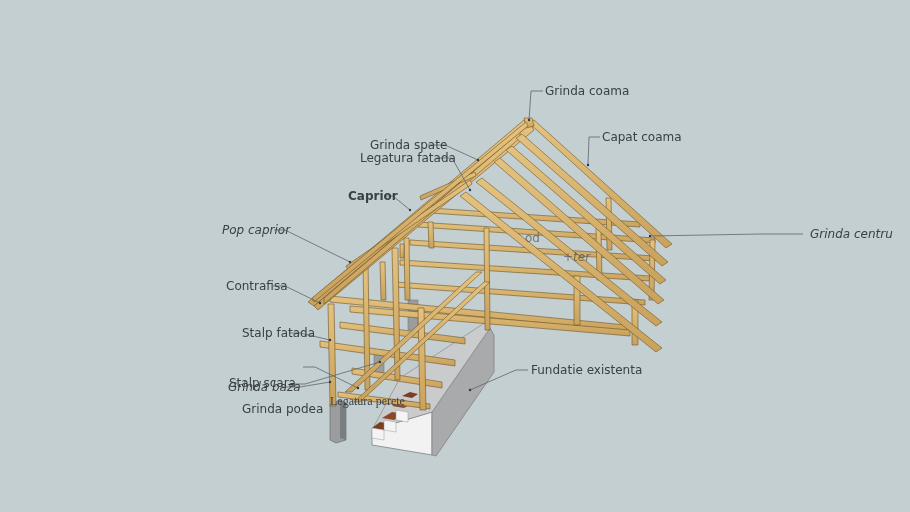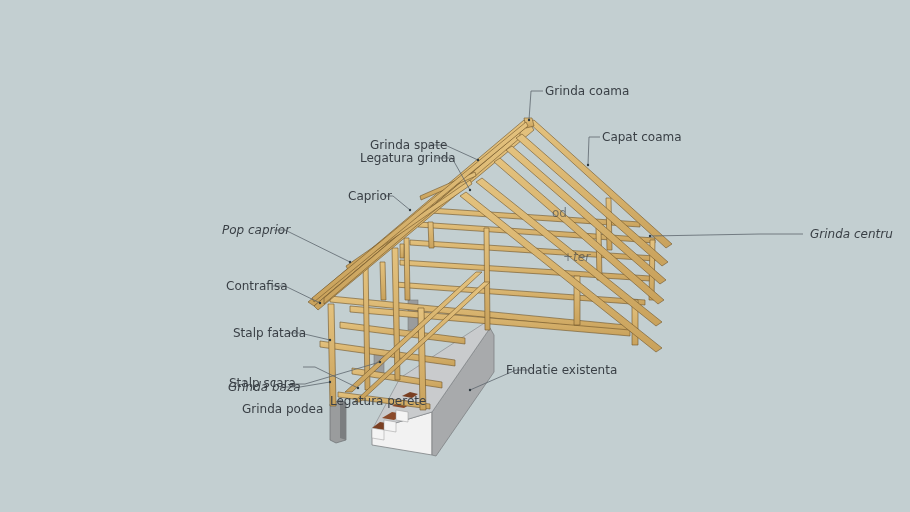--- a/index.html
+++ b/index.html
@@ -131,26 +131,26 @@
         <polyline points="280,387 300,387 330,382" fill="none" stroke="#5d666d" stroke-width="0.8"></polyline>
         <circle cx="330" cy="382" r="1.2" fill="#2f3a40"></circle>
         <polyline points="528,370 516,370 470,390" fill="none" stroke="#5d666d" stroke-width="0.8"></polyline>
         <circle cx="470" cy="390" r="1.2" fill="#2f3a40"></circle>
       </g>
   </svg>
 
   <div class="label" style="left:545px;top:85px;">Grinda coama</div>
   <div class="label" style="left:602px;top:131px;">Capat coama</div>
   <div class="label" style="left:370px;top:139px;">Grinda spate</div>
-  <div class="label" style="left:360px;top:152px;">Legatura grinda</div>
-  <div class="label" style="left:348px;top:190px;">Caprior</div>
+  <div class="label" style="left:360px;top:152px;">Legatura fatada</div>
+  <div class="label" style="left:348px;top:190px;font-weight:bold;">Caprior</div>
   <div class="label" style="left:222px;top:224px;font-style:italic;">Pop caprior</div>
   <div class="label" style="left:226px;top:280px;text-align:center;">Contrafisa</div>
   <div class="label" style="left:810px;top:228px;font-style:italic;">Grinda centru</div>
-  <div class="label" style="left:233px;top:327px;">Stalp fatada</div>
+  <div class="label" style="left:242px;top:327px;">Stalp fatada</div>
   <div class="label" style="left:242px;top:361px;margin-top:42px;">Grinda podea</div>
   <div class="label" style="left:229px;top:377px;">Stalp scara</div>
   <div class="label" style="left:228px;top:381px;font-style:italic;">Grinda baza</div>
-  <div class="label" style="left:330px;top:395px;">Legatura perete</div>
-  <div class="label" style="left:506px;top:364px;">Fundatie existenta</div>
-  <div class="label" style="left:525px;top:207px;opacity:0.6;margin-left:27px;">od</div>
+  <div class="label" style="left:330px;top:395px;font-family:Liberation Serif, serif;">Legatura perete</div>
+  <div class="label" style="left:531px;top:364px;">Fundatie existenta</div>
+  <div class="label" style="left:525px;top:232px;opacity:0.6;">od</div>
   <div class="label" style="left:563px;top:251px;opacity:0.6;font-style:italic;">+ter</div>
 </div>
 
 </body></html>

